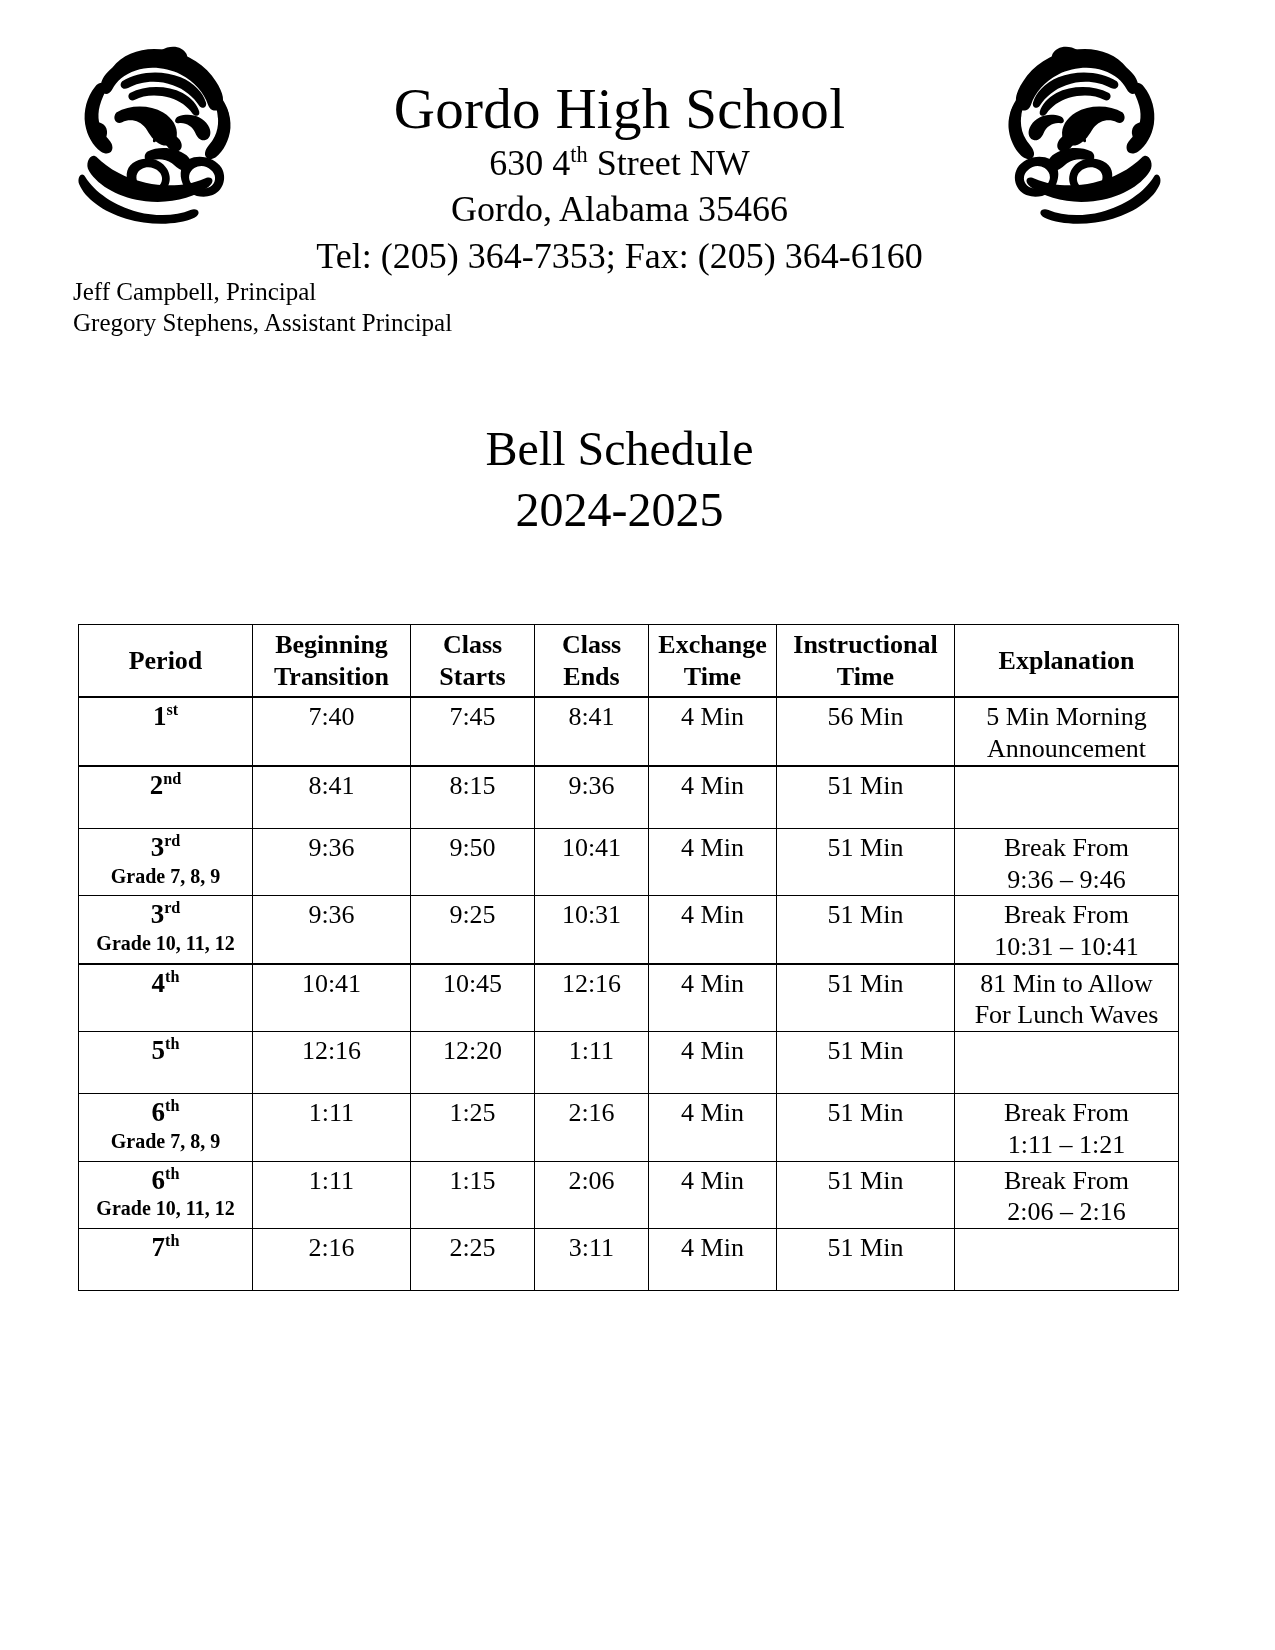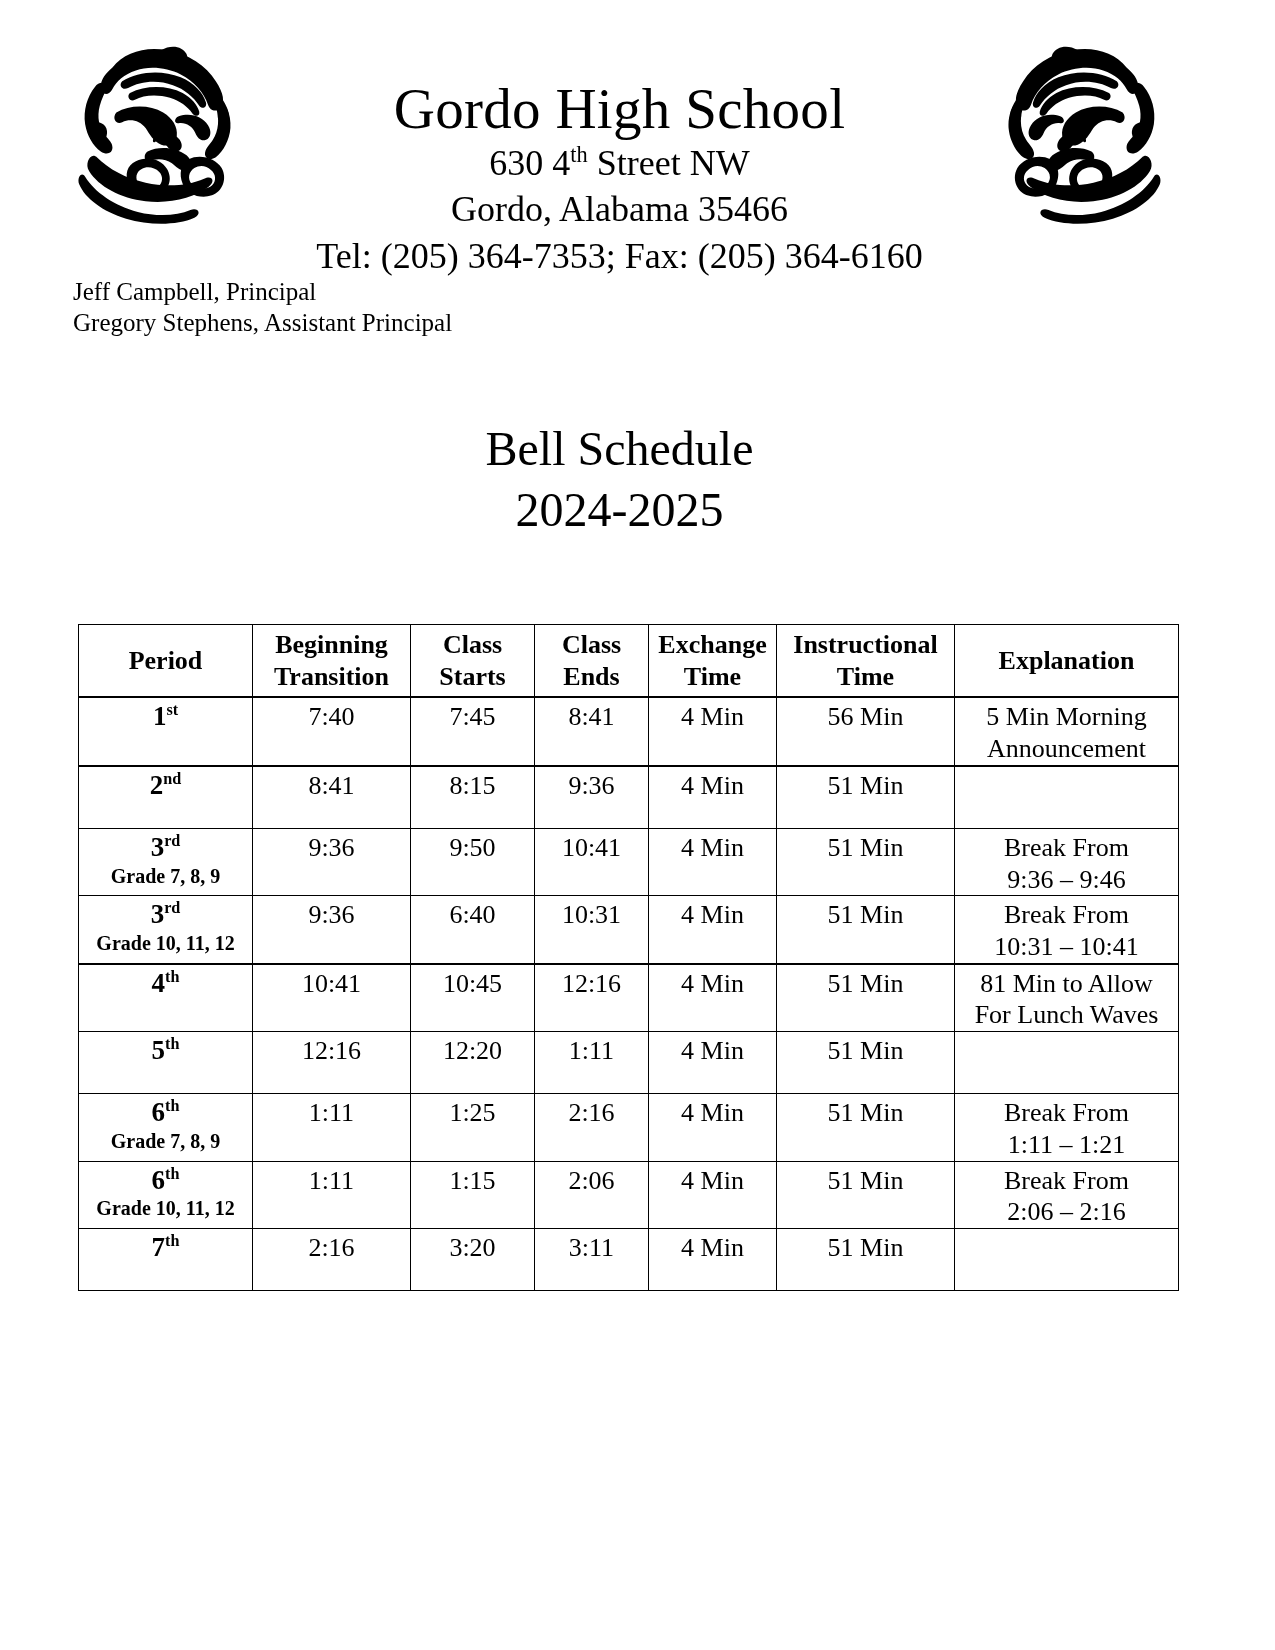--- a/index.html
+++ b/index.html
@@ -356,21 +356,21 @@
             <span class="cell-line">9:36 – 9:46</span>
           </td>
         </tr>
 
         <tr>
           <td>
             <span class="period-main"><span>3</span><sup>rd</sup></span>
             <span class="period-sub">Grade 10, 11, 12</span>
           </td>
           <td>9:36</td>
-          <td>6:40</td>
+          <td>9:25</td>
           <td>10:31</td>
           <td>4 Min</td>
           <td>51 Min</td>
           <td>
             <span class="cell-line">Break From</span>
             <span class="cell-line">10:31 – 10:41</span>
           </td>
         </tr>
 
         <tr class="thick-top">
@@ -436,21 +436,21 @@
             <span class="cell-line">2:06 – 2:16</span>
           </td>
         </tr>
 
         <tr>
           <td>
             <span class="period-main"><span>7</span><sup>th</sup></span>
             <span class="period-sub"></span>
           </td>
           <td>2:16</td>
-          <td>3:20</td>
+          <td>2:25</td>
           <td>3:11</td>
           <td>4 Min</td>
           <td>51 Min</td>
           <td>
             <span class="cell-line"></span>
             <span class="cell-line"></span>
           </td>
         </tr>
 
       </tbody>

